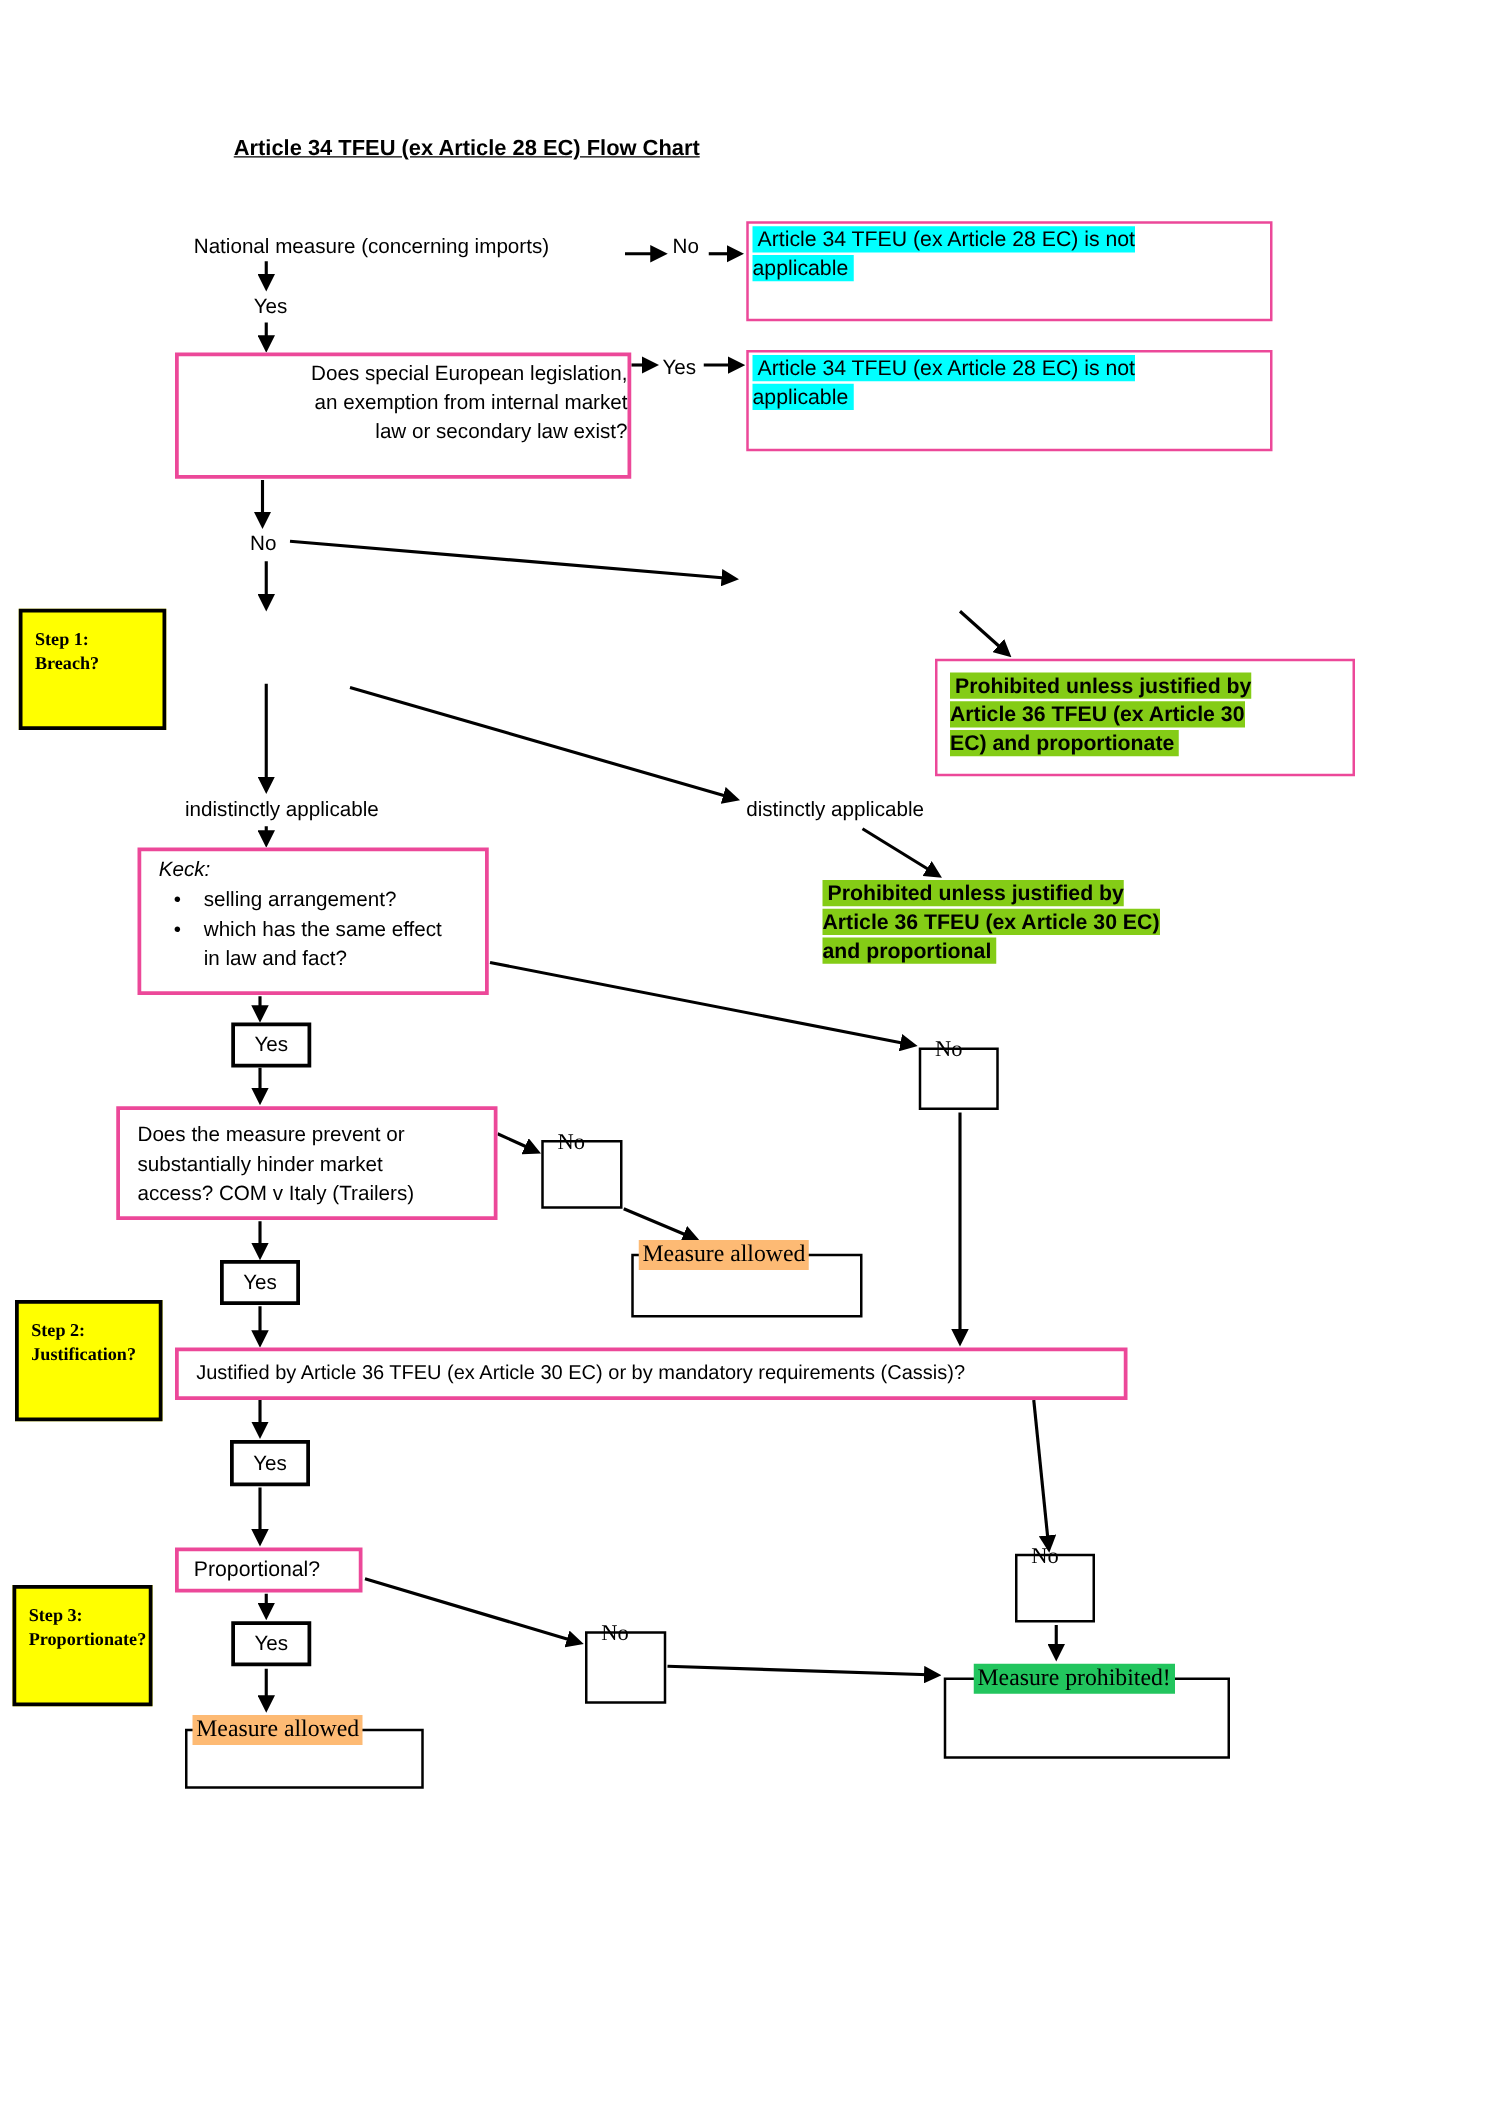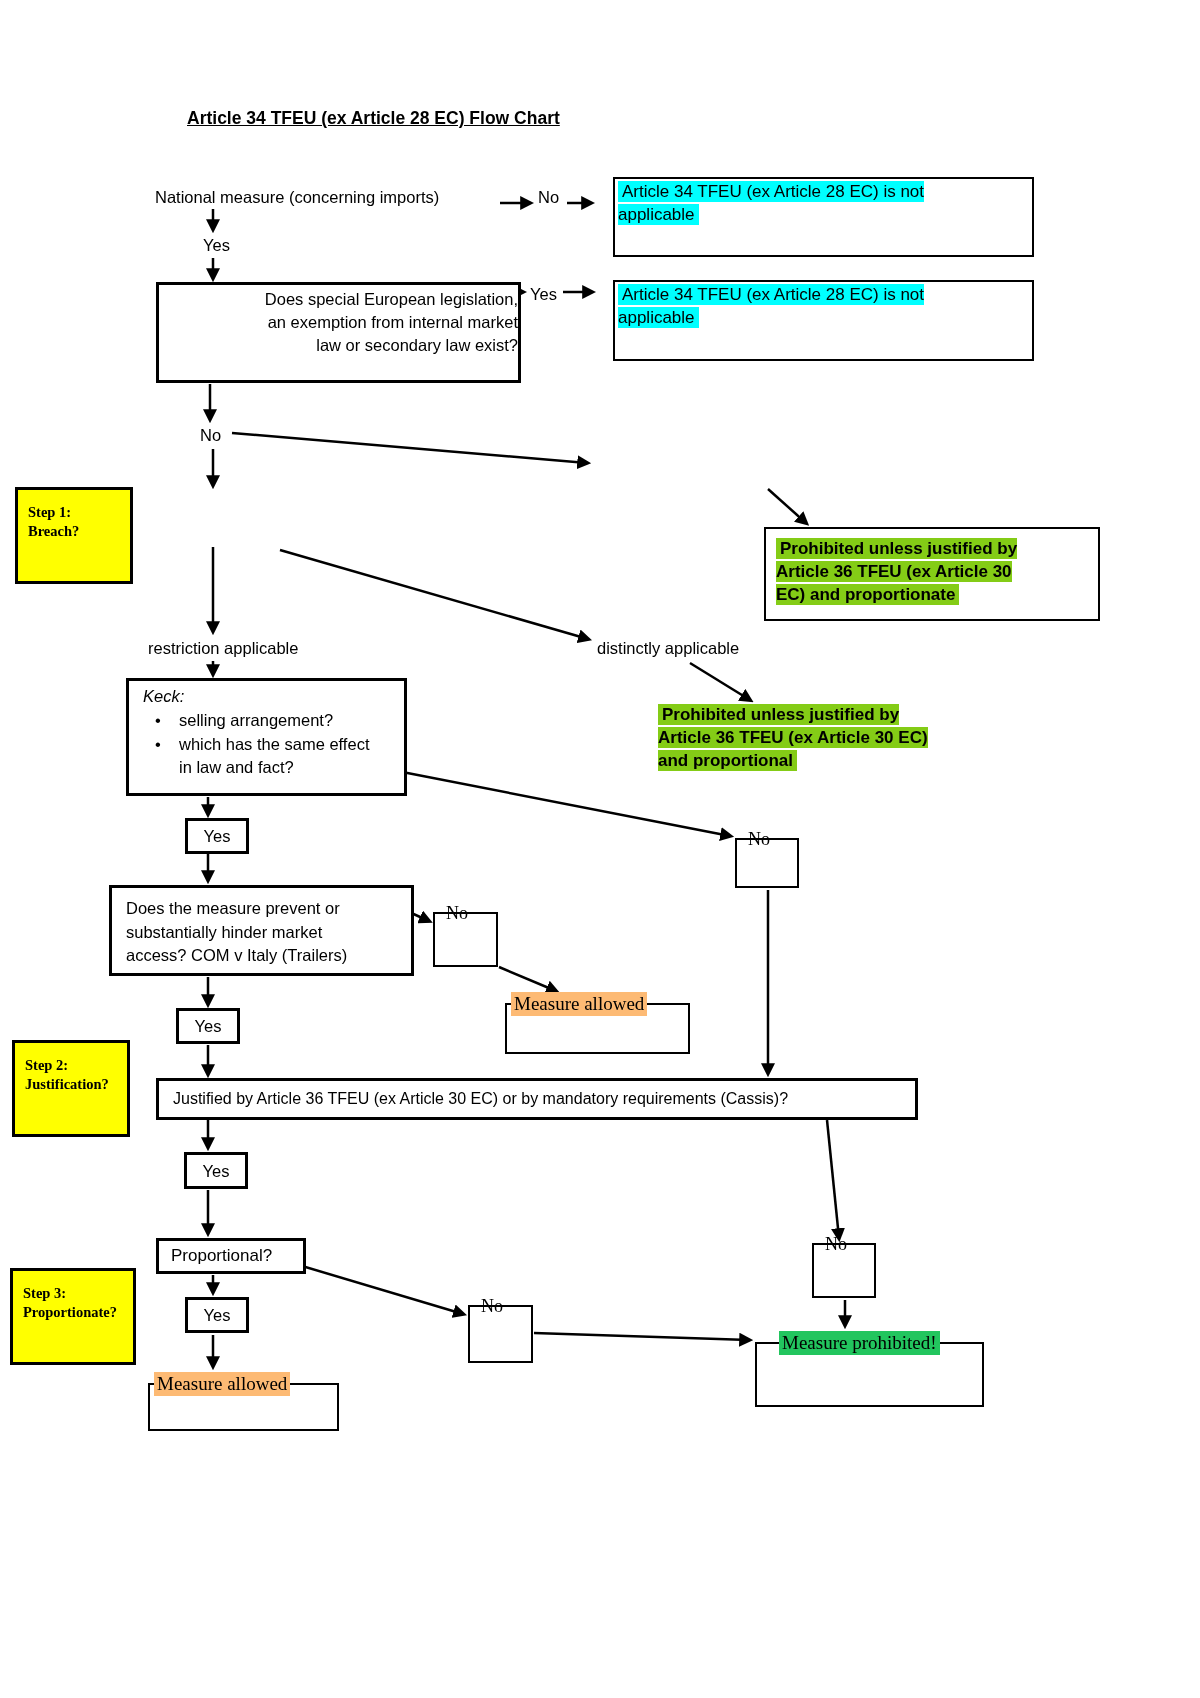--- a/index.html
+++ b/index.html
@@ -4,21 +4,21 @@
 <style>
   html,body{margin:0;padding:0;background:#fff;}
   .canvas{position:relative;width:1200px;height:1698px;background:#ffffff;
           font-family:"Liberation Sans",sans-serif;color:#000;overflow:hidden;}
   .abs{position:absolute;}
   svg.flow{position:absolute;left:0;top:0;pointer-events:none;}
   .txt{font-size:16.5px;line-height:23px;}
   .pre{white-space:pre-line;}
   .it{font-style:italic;}
   .title{font-size:17.5px;font-weight:bold;text-decoration:underline;margin-left:32px;}
-  .box{position:absolute;border:3px solid #000000;background:#fff;box-sizing:border-box;margin-left:16px;}
+  .box{position:absolute;border:3px solid #ec4899;background:#fff;box-sizing:border-box;}
   .thin{border-width:2px;}
   .hl{padding:1px 4px;}
   .hl-cyan{background:#00ffff;}
   .hl-red{background:#84cc16;font-weight:bold;}
   .hl-red-plain{background:#22c55e;}
   .hl-green{background:#fdba74;}
   .yellow{position:absolute;background:#ffff00;border:3px solid #000;box-sizing:border-box;
           font-family:"Liberation Serif",serif;font-weight:bold;font-size:14.5px;
           line-height:19px;padding:13px 6px 0 10px;white-space:nowrap;}
   .yesbox{position:absolute;border:3px solid #000;box-sizing:border-box;background:#fff;
@@ -116,21 +116,21 @@
 
 
   <div class="box thin" style="left:748px;top:527px;width:336px;height:94px;">
     <div style="padding:8px 0 0 10px;width:310px;">
       <span class="hl hl-red bigtxt pre">Prohibited unless justified by
 Article 36 TFEU (ex Article 30
 EC) and proportionate</span>
     </div>
   </div>
 
-  <div class="floating" style="left:148px;top:637px;">restriction applicable</div>
+  <div class="floating" style="left:148px;top:637px;">indistinctly applicable</div>
   <div class="floating" style="left:597px;top:637px;">distinctly applicable</div>
 
   <div class="box" style="left:110px;top:678px;width:281px;height:118px;">
     <div class="it" style="font-size:16.5px;padding:6px 0 3px 14px;">Keck:</div>
     <div class="keck-row">
       <span class="keck-bullet">•</span>
       <span>selling arrangement?</span>
     </div>
     <div class="keck-row">
       <span class="keck-bullet">•</span>
@@ -179,21 +179,21 @@
   <div class="yesbox" style="left:184px;top:1152px;width:64px;height:37px;line-height:32px;">Yes</div>
 
   <div class="box" style="left:140px;top:1238px;width:150px;height:36px;">
     <div style="font-size:17px;line-height:30px;padding-left:12px;">Proportional?</div>
   </div>
 
   <div class="nobox" style="left:812px;top:1243px;width:64px;height:55px;">
     <span class="nolabel">No</span>
   </div>
 
-  <div class="yellow" style="left:10px;top:1268px;width:126px;height:97px;">
+  <div class="yellow" style="left:10px;top:1268px;width:112px;height:97px;">
     <div>Step 3:</div>
     <div>Proportionate?</div>
   </div>
 
   <div class="yesbox" style="left:185px;top:1297px;width:64px;height:36px;line-height:31px;">Yes</div>
 
   <div class="nobox" style="left:468px;top:1305px;width:65px;height:58px;">
     <span class="nolabel">No</span>
   </div>
 

